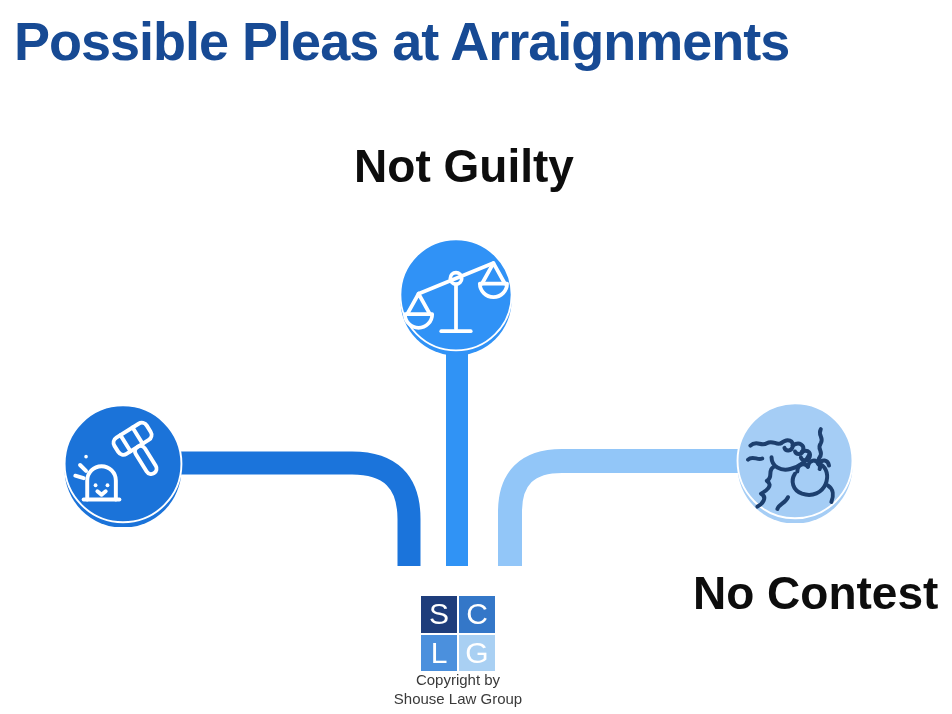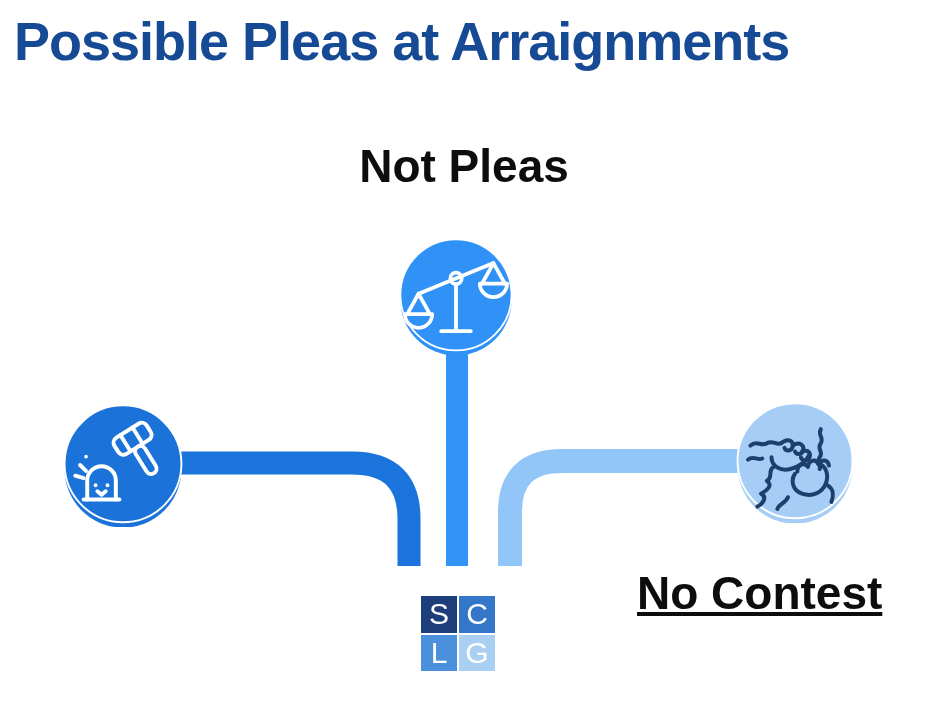--- a/index.html
+++ b/index.html
@@ -14,21 +14,21 @@
     font:700 54px/1.1 "Liberation Sans", sans-serif;
     letter-spacing:-1px; color:#174a94; white-space:nowrap;
   }
 
   .plea-label {
     position:absolute; font:700 46px/1 "Liberation Sans", sans-serif;
     color:#0d0d0d; white-space:nowrap;
   }
   .lbl-not-guilty { left:299px; top:143px; width:330px; text-align:center; }
   .lbl-guilty     { left:47px;  top:574px; }
-  .lbl-no-contest { left:637px; top:570px;text-decoration:underline; }
+  .lbl-no-contest { left:693px; top:570px; }
 
   .connectors { position:absolute; left:0; top:0; }
   .connectors path { fill:none; }
 
   .node { position:absolute; }
   .node svg { display:block; width:100%; height:100%; }
   .node-top   { left:397px; top:237px; width:118px; height:118px; }
   .node-left  { left:61px;  top:403px; width:124px; height:124px; }
   .node-right { left:734px; top:401px; width:122px; height:122px; }
   .circle-face { stroke:#ffffff; stroke-width:1.6; }
@@ -127,24 +127,28 @@
         <path d="M61,54 c1,-6 7,-7 9,-2"></path>
         <path d="M70,52 c3,-5 8,-4 9,1"></path>
         <path d="M50,60 c-4,6 -2,14 6,17 c9,3 17,-1 20,-8 c3,-7 1,-14 -4,-17"></path>
         <path d="M78,70 c5,3 5,9 3,14"></path>
         <path d="M32,54 c-6,3 0,9 -6,12 c6,4 -1,9 -5,11 c6,3 1,9 -3,11"></path>
         <path d="M44,80 c-2,5 -8,6 -9,10"></path>
       </g>
     </svg>
   </div>
 
-  <div class="plea-label lbl-not-guilty">Not Pleas</div>
+  <div class="plea-label lbl-not-guilty">Not Guilty</div>
   <div class="plea-label lbl-no-contest">No Contest</div>
 
   <div class="logo">
     <div class="logo-cell" style="background-color: rgb(30, 61, 123);">S</div>
     <div class="logo-cell" style="background-color: rgb(52, 119, 200);">C</div>
     <div class="logo-cell" style="background-color: rgb(75, 144, 221);">L</div>
     <div class="logo-cell" style="background-color: rgb(169, 208, 243);">G</div>
   </div>
 
+  <div class="copyright">
+    <span>Copyright by</span>
+    <span>Shouse Law Group</span>
+  </div>
 
 </div>
 
 </body></html>

